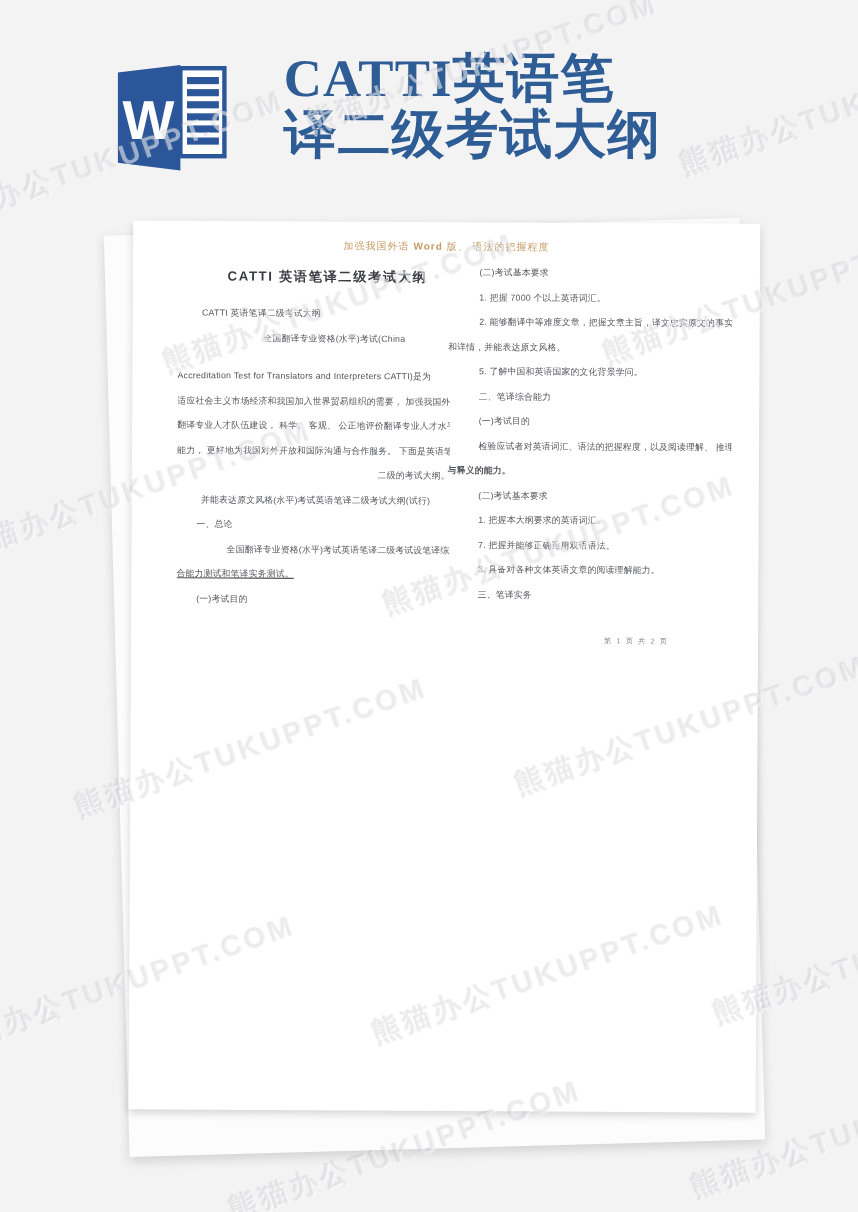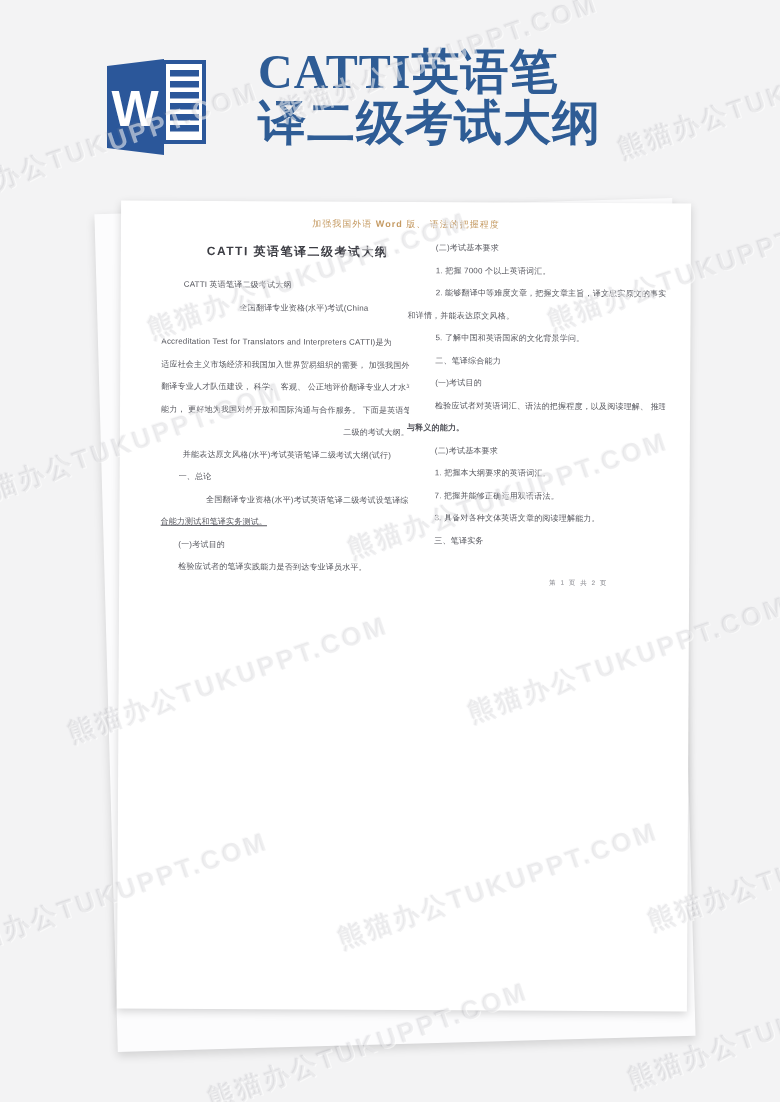--- a/index.html
+++ b/index.html
@@ -128,21 +128,20 @@
         <div class="doc-line" style="padding-left: 0px; margin-top: 12px;">Accreditation Test for Translators and Interpreters CATTI)是为</div>
         <div class="doc-line" style="padding-left: 0px;">适应社会主义市场经济和我国加入世界贸易组织的需要， 加强我国外语</div>
         <div class="doc-line" style="padding-left: 0px;">翻译专业人才队伍建设， 科学、 客观、 公正地评价翻译专业人才水平和</div>
         <div class="doc-line" style="padding-left: 0px;">能力， 更好地为我国对外开放和国际沟通与合作服务。 下面是英语笔译</div>
         <div class="doc-line" style="padding-left: 0px; text-align: right;">二级的考试大纲。</div>
         <div class="doc-line" style="padding-left: 22px;">并能表达原文风格(水平)考试英语笔译二级考试大纲(试行)</div>
         <div class="doc-line" style="padding-left: 18px;">一、总论</div>
         <div class="doc-line" style="padding-left: 18px; text-align: right;">全国翻译专业资格(水平)考试英语笔译二级考试设笔译综</div>
         <div class="doc-line" style="padding-left: 0px; text-decoration: underline;">合能力测试和笔译实务测试。</div>
         <div class="doc-line" style="padding-left: 18px;">(一)考试目的</div>
-        <div class="doc-line" style="padding-left: 18px;">检验应试者的笔译实践能力是否到达专业译员水平。</div>
       </div>
     <div class="col col-right" id="col-right">
         <div class="doc-line" style="padding-left: 28px;">(二)考试基本要求</div>
         <div class="doc-line" style="padding-left: 28px;">1. 把握 7000 个以上英语词汇。</div>
         <div class="doc-line" style="padding-left: 28px;">2. 能够翻译中等难度文章，把握文章主旨，译文忠实原文的事实</div>
         <div class="doc-line" style="padding-left: 0px;">和详情，并能表达原文风格。</div>
         <div class="doc-line" style="padding-left: 28px;">5. 了解中国和英语国家的文化背景学问。</div>
         <div class="doc-line" style="padding-left: 28px;">二、笔译综合能力</div>
         <div class="doc-line" style="padding-left: 28px;">(一)考试目的</div>
         <div class="doc-line" style="padding-left: 28px;">检验应试者对英语词汇、语法的把握程度，以及阅读理解、 推理</div>

